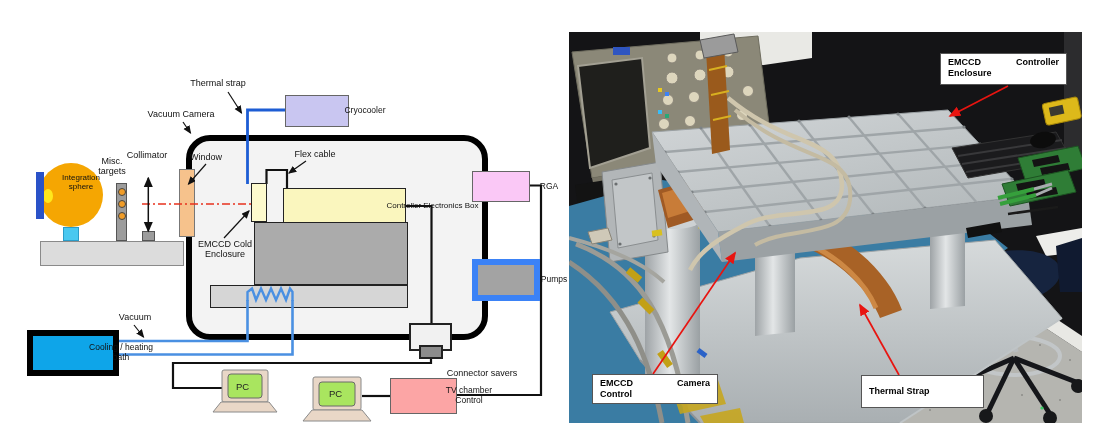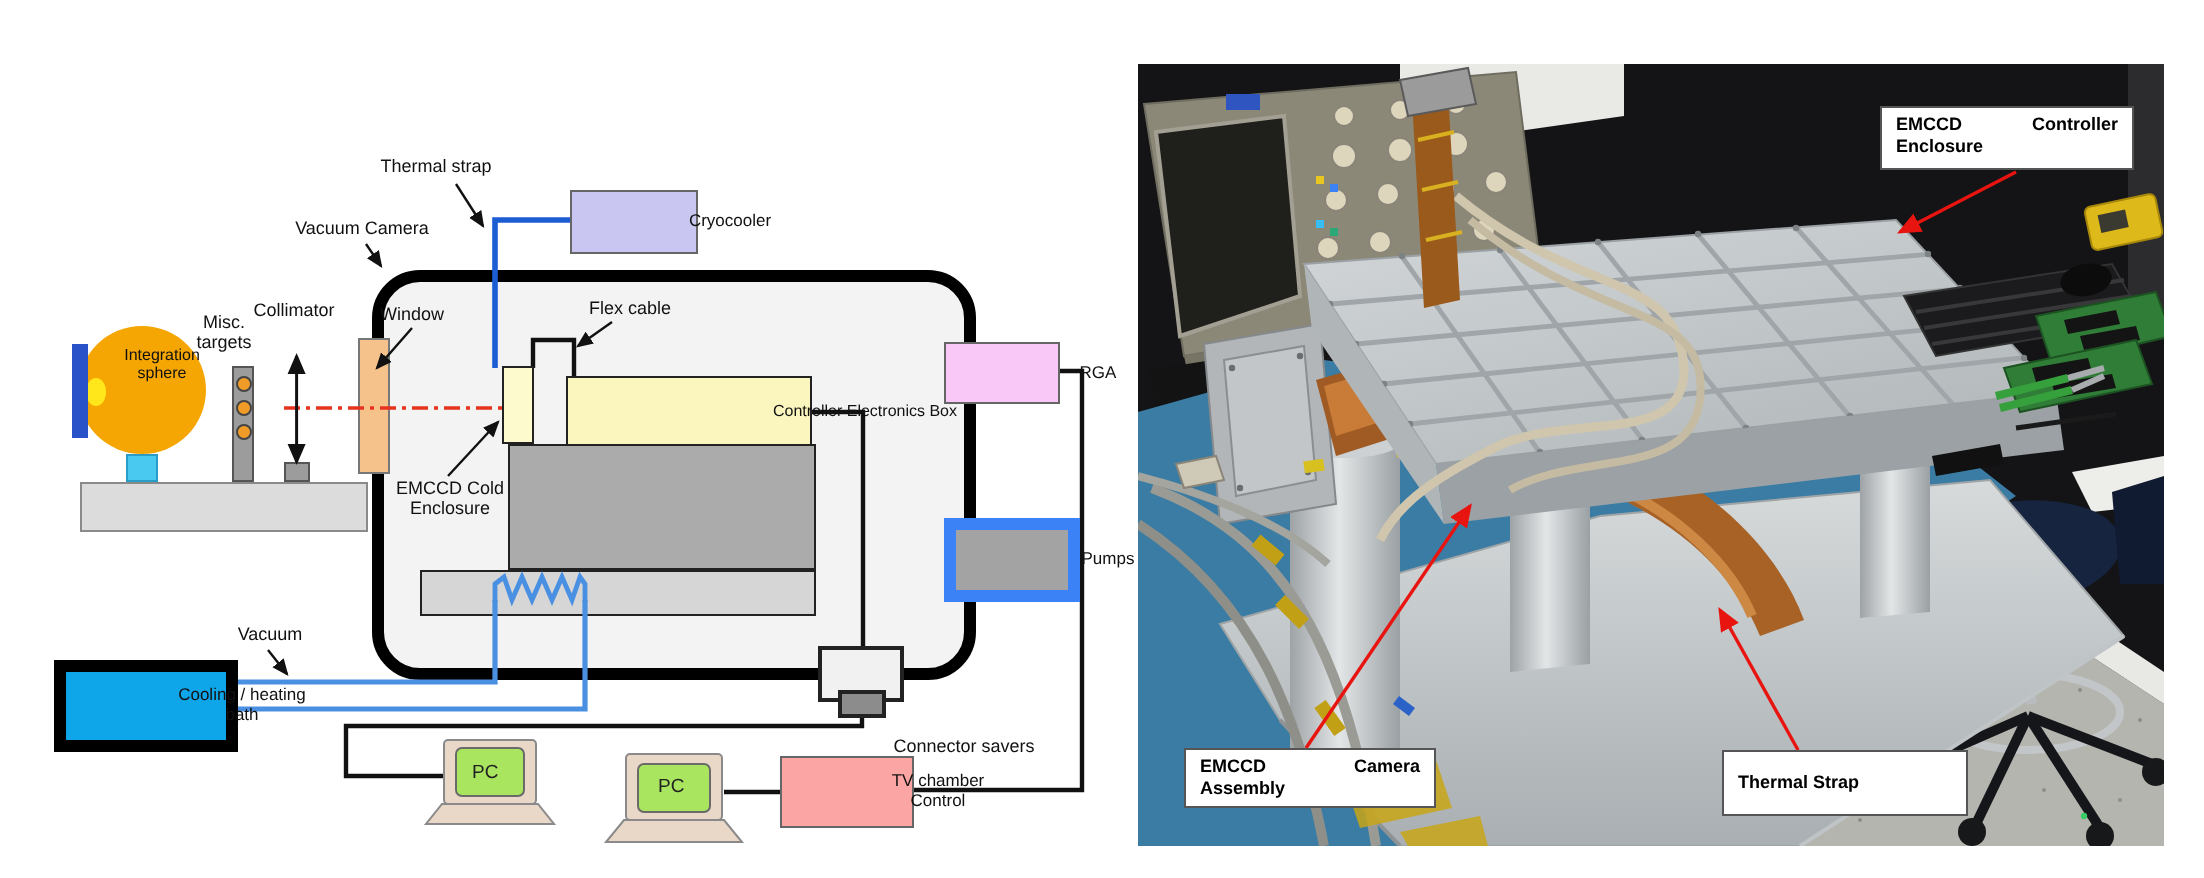--- a/index.html
+++ b/index.html
@@ -382,19 +382,19 @@
       <span>EMCCD</span>
       <span>Controller</span>
     </div>
     <div>Enclosure</div>
   </div>
   <div class="plabel" style="left:592px;top:374px;width:126px;height:30px;">
     <div class="row">
       <span>EMCCD</span>
       <span>Camera</span>
     </div>
-    <div>Assembly</div>
+    <div>Control</div>
   </div>
   <div class="plabel" style="left:861px;top:375px;width:123px;height:33px;display:flex;align-items:center;">
     <span>Thermal Strap</span>
   </div>
 
 </div>
 
 </body></html>

